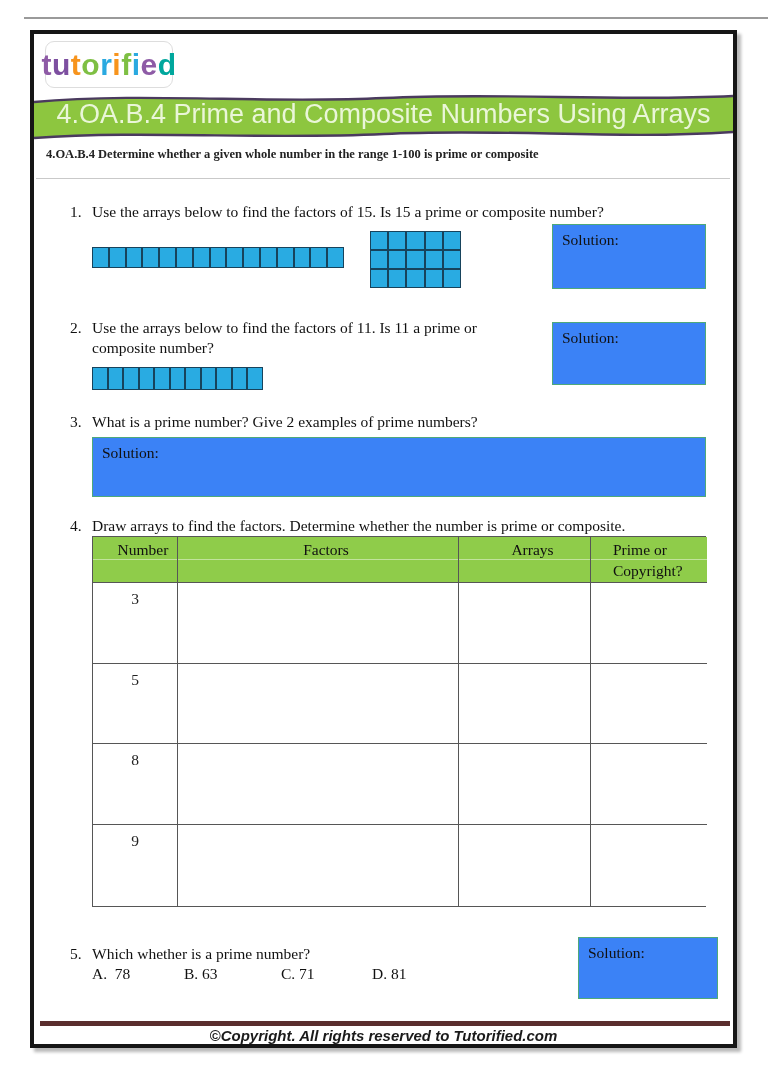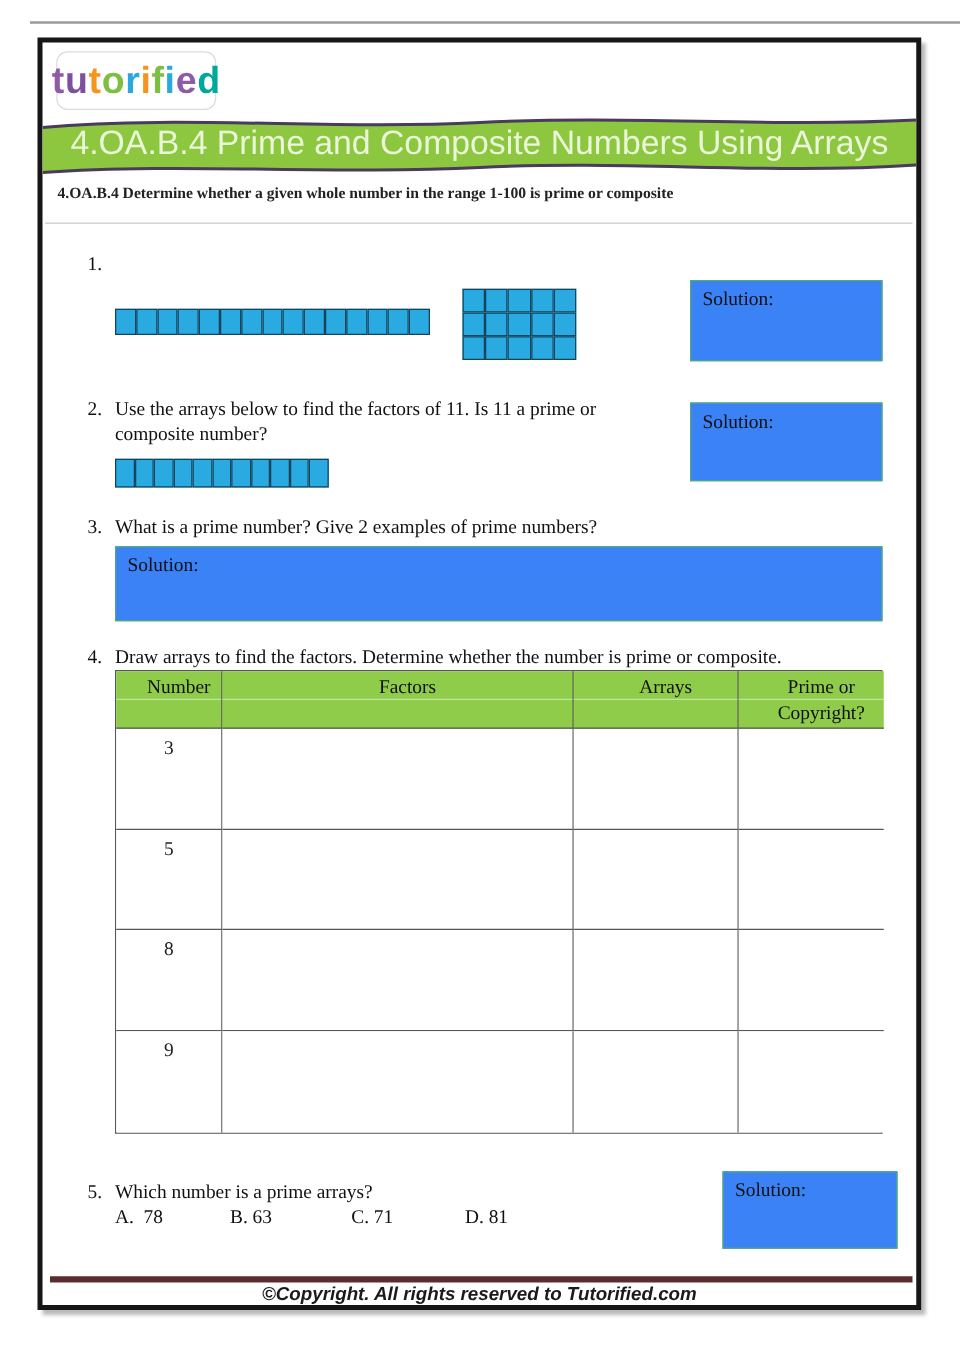--- a/index.html
+++ b/index.html
@@ -51,21 +51,21 @@
   
   .q4-table { position:absolute; left:58px; top:502px; width:614px;
               display:grid; grid-template-columns:85px 281px 132px 116px;
               grid-template-rows:46px repeat(4, 80.7px);
               border:1px solid #565656; }
   .q4-table > div { border-right:1px solid #565656; border-bottom:1px solid #565656; }
   .q4-table > div:nth-child(4n) { border-right:none; }
   .q4-table > div:nth-child(n+17) { border-bottom:none; }
   .th { position:relative; background:var(--header-green);
         display:flex; justify-content:center; align-items:flex-start;
-        padding:2px 6px 0 22px; text-align:center;
+        padding:2px 6px 0 22px; 
         font-size:15.5px; color:#101010; line-height:21px; }
   .th::after { content:""; position:absolute; left:0; right:0; top:22px; height:1px;
                background:rgba(255,255,255,0.45); }
   .th span { position:relative; z-index:1; }
   .td { background:#fff; }
   .td.num { display:flex; justify-content:center; align-items:flex-start;
             padding-top:7px; font-size:15.5px; color:#222; }
 
   
   .q5-options { position:absolute; left:58px; top:931px; height:20px; width:420px; font-size:15.5px; color:#111; }
@@ -107,20 +107,21 @@
       </svg>
       <div class="banner-title">4.OA.B.4 Prime and Composite Numbers Using Arrays</div>
     </div>
 
     <div class="standard-box">
       <div class="standard-text">4.OA.B.4 Determine whether a given whole number in the range 1-100 is prime or composite</div>
     </div>
 
     <div class="q-line" style="left:36px; top:168px; width:640px;">
       <span class="q-num">1.</span>
+      <span class="q-text">Use the arrays below to find the factors of 15. Is 15 a prime or composite number?</span>
     </div>
     <div class="array-grid arr-q1-row" style="left: 58px; top: 213px; grid-template-columns: repeat(15, var(--cw)); grid-template-rows: repeat(1, var(--ch));">
         <div class="array-cell"></div>
         <div class="array-cell"></div>
         <div class="array-cell"></div>
         <div class="array-cell"></div>
         <div class="array-cell"></div>
         <div class="array-cell"></div>
         <div class="array-cell"></div>
         <div class="array-cell"></div>
@@ -216,21 +217,21 @@
       <div class="td"></div>
 
       <div class="td num">9</div>
       <div class="td"></div>
       <div class="td"></div>
       <div class="td"></div>
     </div>
 
     <div class="q-line" style="left:36px; top:910px; width:480px;">
       <span class="q-num">5.</span>
-      <span class="q-text">Which number is a prime arrays?</span>
+      <span class="q-text">Which whether is a prime number?</span>
     </div>
     <div class="q5-options">
       <span class="opt-a">A.  78</span>
       <span class="opt-b">B. 63</span>
       <span class="opt-c">C. 71</span>
       <span class="opt-d">D. 81</span>
     </div>
     <div class="sol-box" style="left:544px; top:903px; width:140px; height:62px;">
       <span class="sol-label">Solution:</span>
     </div>

